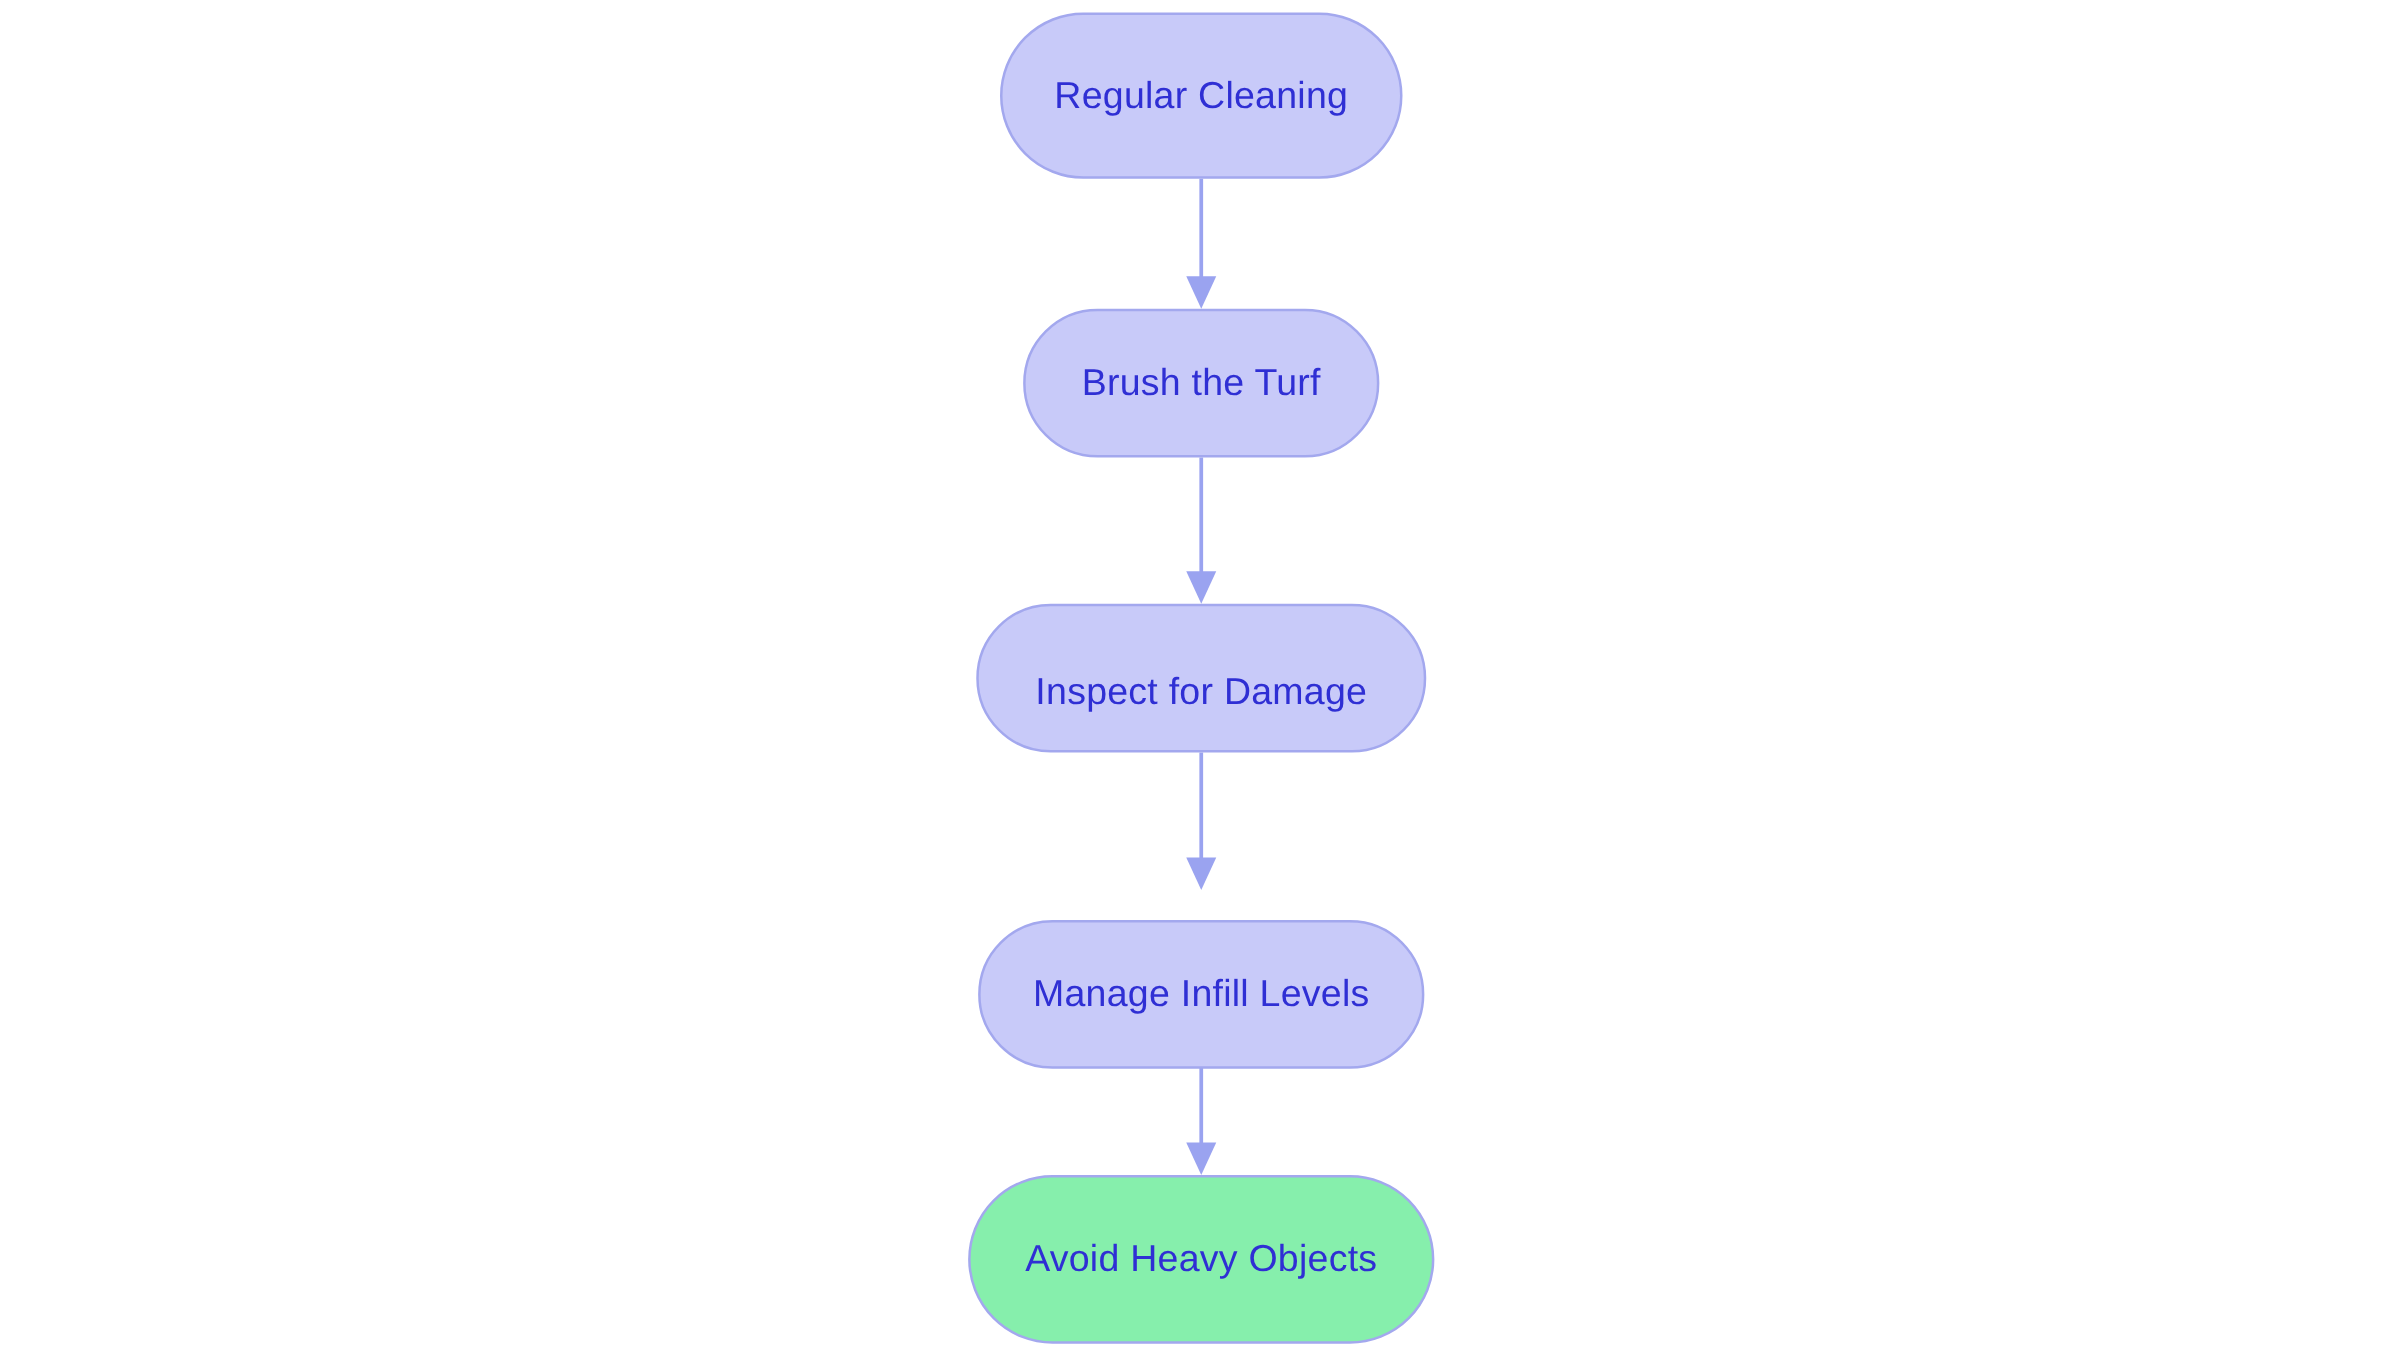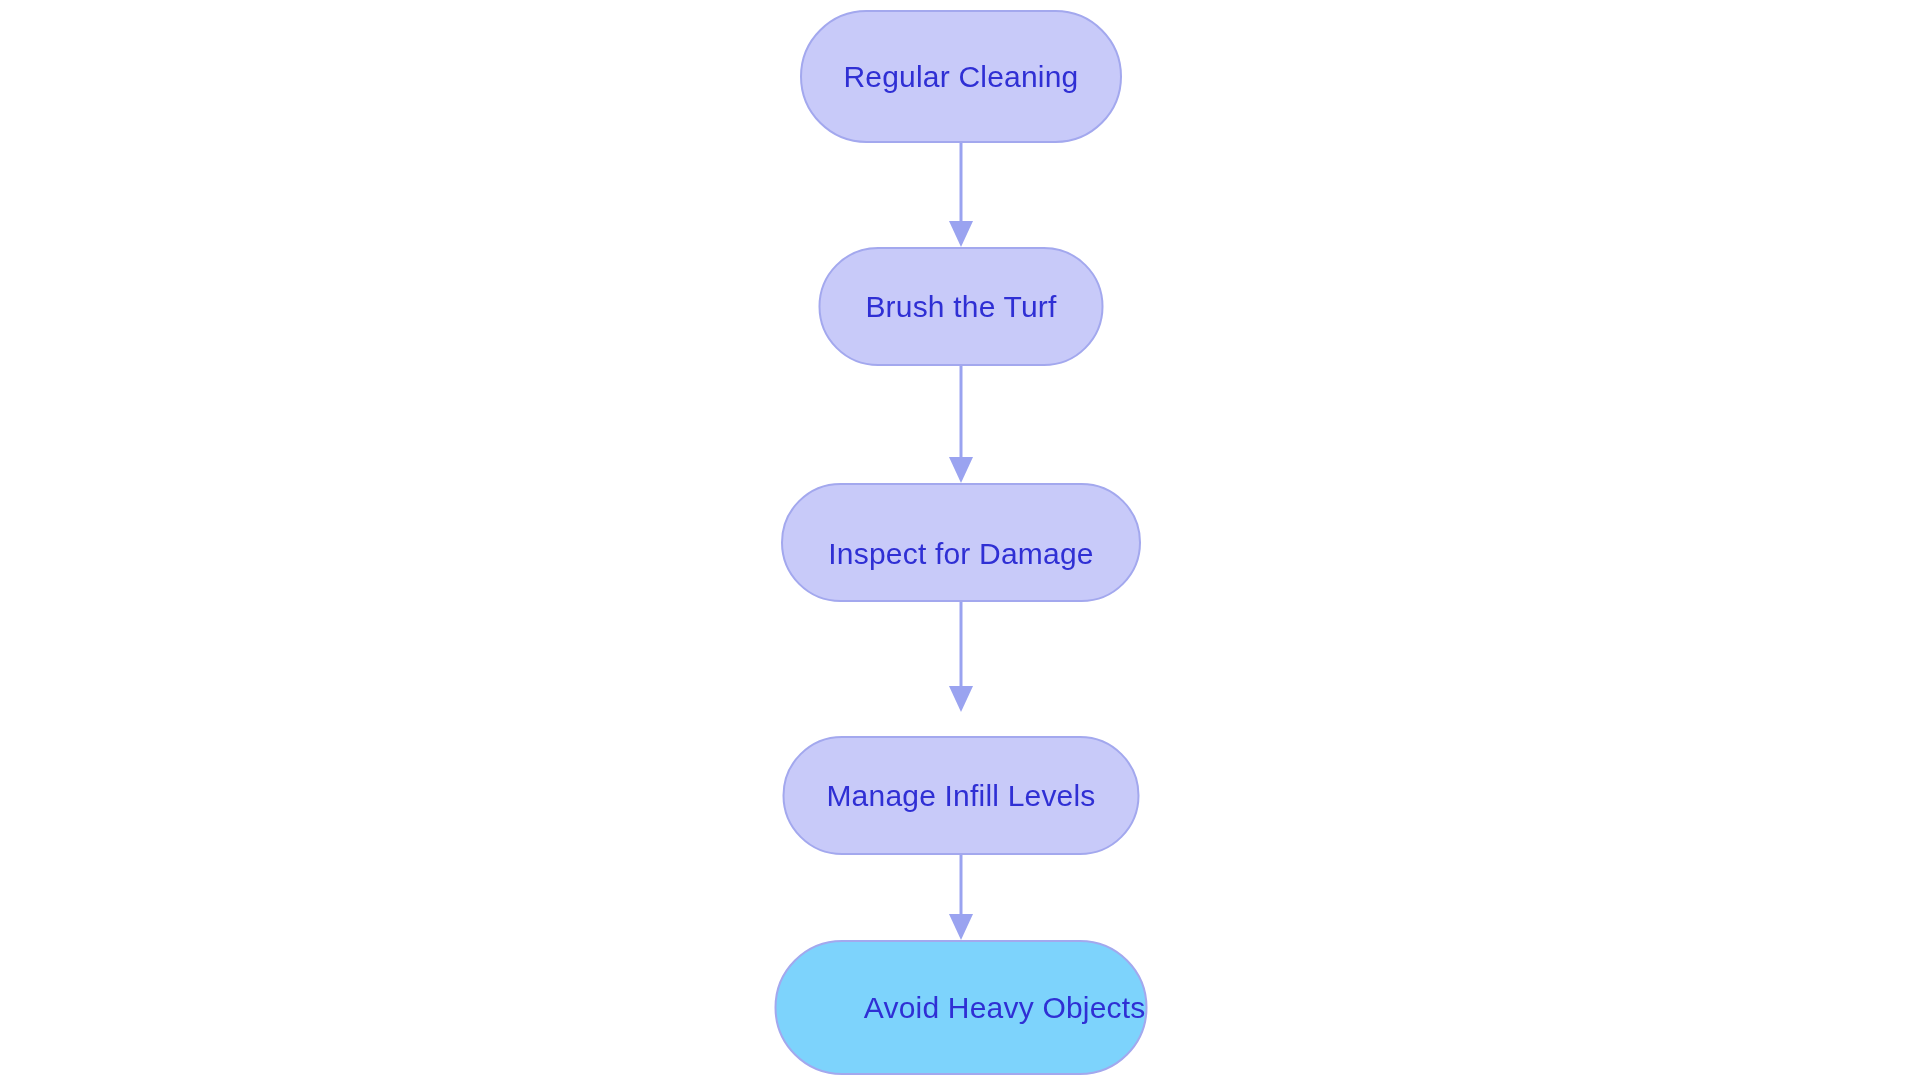--- a/index.html
+++ b/index.html
@@ -89,16 +89,16 @@
     </div>
     <div class="flow-node" style="left: 961px; top: 247px; width: 285px; height: 119px; background: rgb(200, 202, 249); border-color: rgb(163, 168, 238);">
       <span class="flow-node-label" style="color: rgb(47, 47, 212);">Brush the Turf</span>
     </div>
     <div class="flow-node" style="left: 961px; top: 483px; width: 360px; height: 119px; background: rgb(200, 202, 249); border-color: rgb(163, 168, 238);">
       <span class="flow-node-label" style="color: rgb(47, 47, 212); margin-top: 22px;">Inspect for Damage</span>
     </div>
     <div class="flow-node" style="left: 961px; top: 712px; width: 357px; height: 119px; background: rgb(200, 202, 249); border-color: rgb(163, 168, 238); margin-top: 24px;">
       <span class="flow-node-label" style="color: rgb(47, 47, 212);">Manage Infill Levels</span>
     </div>
-    <div class="flow-node" style="left: 961px; top: 940px; width: 373px; height: 135px; background: #7dd3fc; border-color: rgb(163, 168, 238); justify-content: flex-end;">
+    <div class="flow-node" style="left: 961px; top: 940px; width: 373px; height: 135px; background: #86efac; border-color: rgb(163, 168, 238);">
       <span class="flow-node-label" style="color: rgb(47, 47, 212);">Avoid Heavy Objects</span>
     </div>
   </div>
 
 </body></html>

